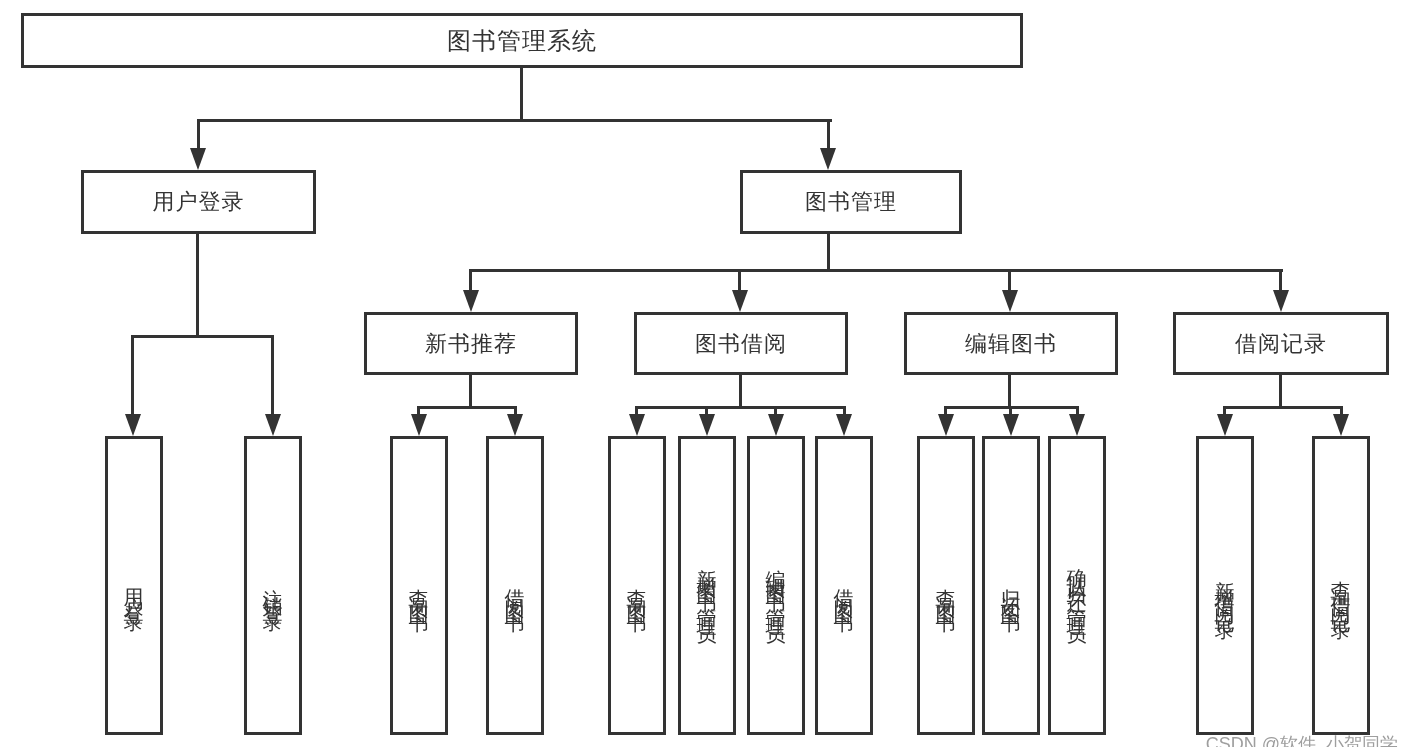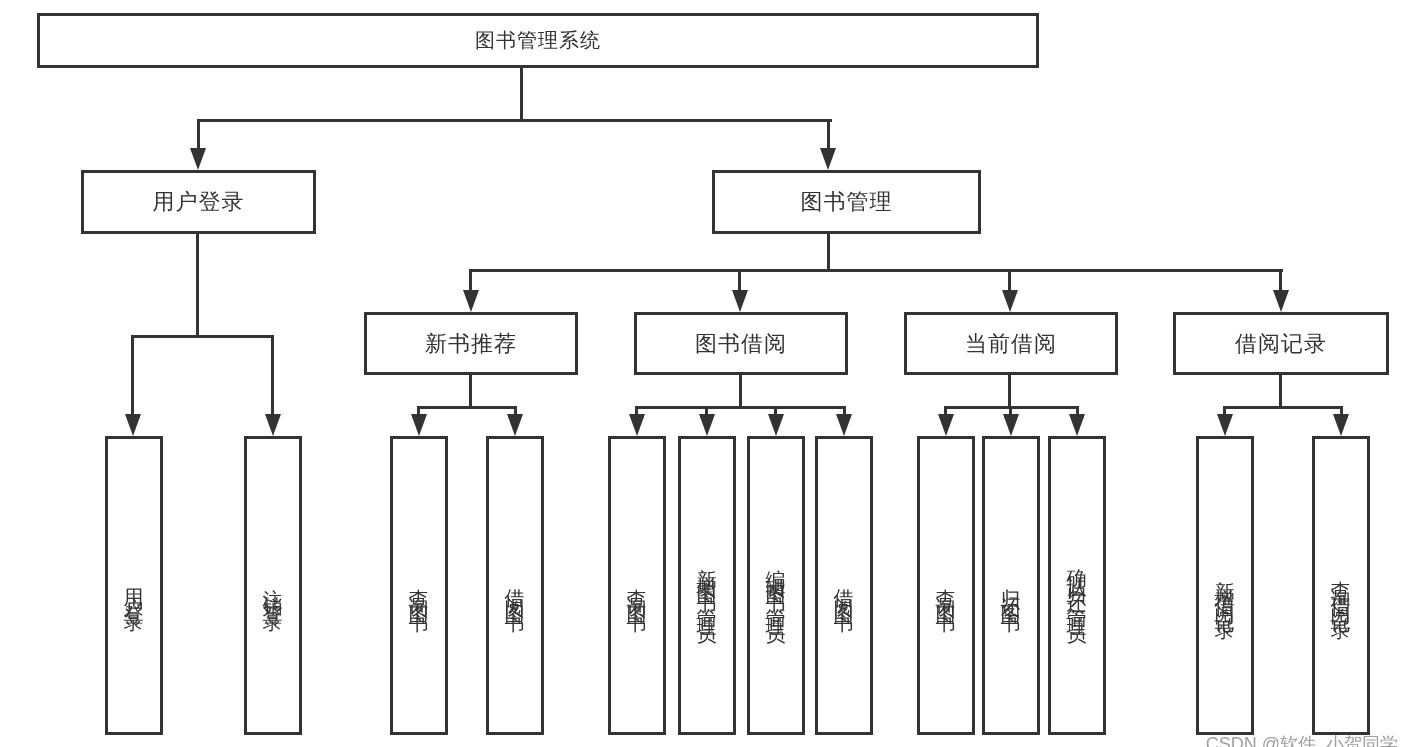--- a/index.html
+++ b/index.html
@@ -15,21 +15,21 @@
     position: absolute;
     box-sizing: border-box;
     border: 3px solid #333333;
     background: #ffffff;
     color: #333333;
     display: flex;
     align-items: center;
     justify-content: center;
     text-align: center;
   }
-  .root-box  { font-size: 20px; letter-spacing: 1px; margin-left: 16px; }
+  .root-box  { font-size: 24px; letter-spacing: 1px; }
   .h2-box, .h3-box { font-size: 22px; letter-spacing: 1px; }
   .v-box {
     writing-mode: vertical-rl;
     font-size: 20px;
     letter-spacing: 8px;
     line-height: 1;
     padding-top: 6px;
   }
   .line {
     position: absolute;
@@ -63,21 +63,21 @@
   <div class="box root-box" style="left:21px; top:13px; width:1002px; height:55px;">图书管理系统</div>
 
   <div class="line" style="left:520px; top:68px; width:3px; height:53px;"></div>
   <div class="line" style="left:197px; top:119px; width:635px; height:3px;"></div>
   <div class="line" style="left:197px; top:119px; width:3px; height:32px;"></div>
   <div class="arrow-down" style="left:190px; top:148px;"></div>
   <div class="line" style="left:827px; top:119px; width:3px; height:32px;"></div>
   <div class="arrow-down" style="left:820px; top:148px;"></div>
 
   <div class="box h2-box" style="left:81px; top:170px; width:235px; height:64px;">用户登录</div>
-  <div class="box h2-box" style="left:712px; top:170px; width:269px; height:64px;">图书管理</div>
+  <div class="box h2-box" style="left:740px; top:170px; width:222px; height:64px;">图书管理</div>
 
   <div class="line" style="left:196px; top:234px; width:3px; height:104px;"></div>
   <div class="line" style="left:131px; top:335px; width:143px; height:3px;"></div>
   <div class="line" style="left:131px; top:335px; width:3px; height:81px;"></div>
   <div class="arrow-down" style="left:125px; top:414px;"></div>
   <div class="line" style="left:271px; top:335px; width:3px; height:81px;"></div>
   <div class="arrow-down" style="left:265px; top:414px;"></div>
 
   <div class="line" style="left:827px; top:234px; width:3px; height:38px;"></div>
   <div class="line" style="left:469px; top:269px; width:814px; height:3px;"></div>
@@ -85,21 +85,21 @@
   <div class="arrow-down" style="left:463px; top:290px;"></div>
   <div class="line" style="left:738px; top:269px; width:3px; height:25px;"></div>
   <div class="arrow-down" style="left:732px; top:290px;"></div>
   <div class="line" style="left:1008px; top:269px; width:3px; height:25px;"></div>
   <div class="arrow-down" style="left:1002px; top:290px;"></div>
   <div class="line" style="left:1279px; top:269px; width:3px; height:25px;"></div>
   <div class="arrow-down" style="left:1273px; top:290px;"></div>
 
   <div class="box h3-box" style="left:634px; top:312px; width:214px; height:63px;">图书借阅</div>
   <div class="box h3-box" style="left:364px; top:312px; width:214px; height:63px;">新书推荐</div>
-  <div class="box h3-box" style="left:904px; top:312px; width:214px; height:63px;">当前借阅</div>
+  <div class="box h3-box" style="left:904px; top:312px; width:214px; height:63px;">编辑图书</div>
   <div class="box h3-box" style="left:1173px; top:312px; width:216px; height:63px;">借阅记录</div>
 
   <div class="line" style="left:469px; top:375px; width:3px; height:34px;"></div>
   <div class="line" style="left:417px; top:406px; width:100px; height:3px;"></div>
   <div class="line" style="left:417px; top:406px; width:3px; height:10px;"></div>
   <div class="arrow-down" style="left:411px; top:414px;"></div>
   <div class="line" style="left:514px; top:406px; width:3px; height:10px;"></div>
   <div class="arrow-down" style="left:507px; top:414px;"></div>
 
   <div class="line" style="left:739px; top:375px; width:3px; height:34px;"></div>

